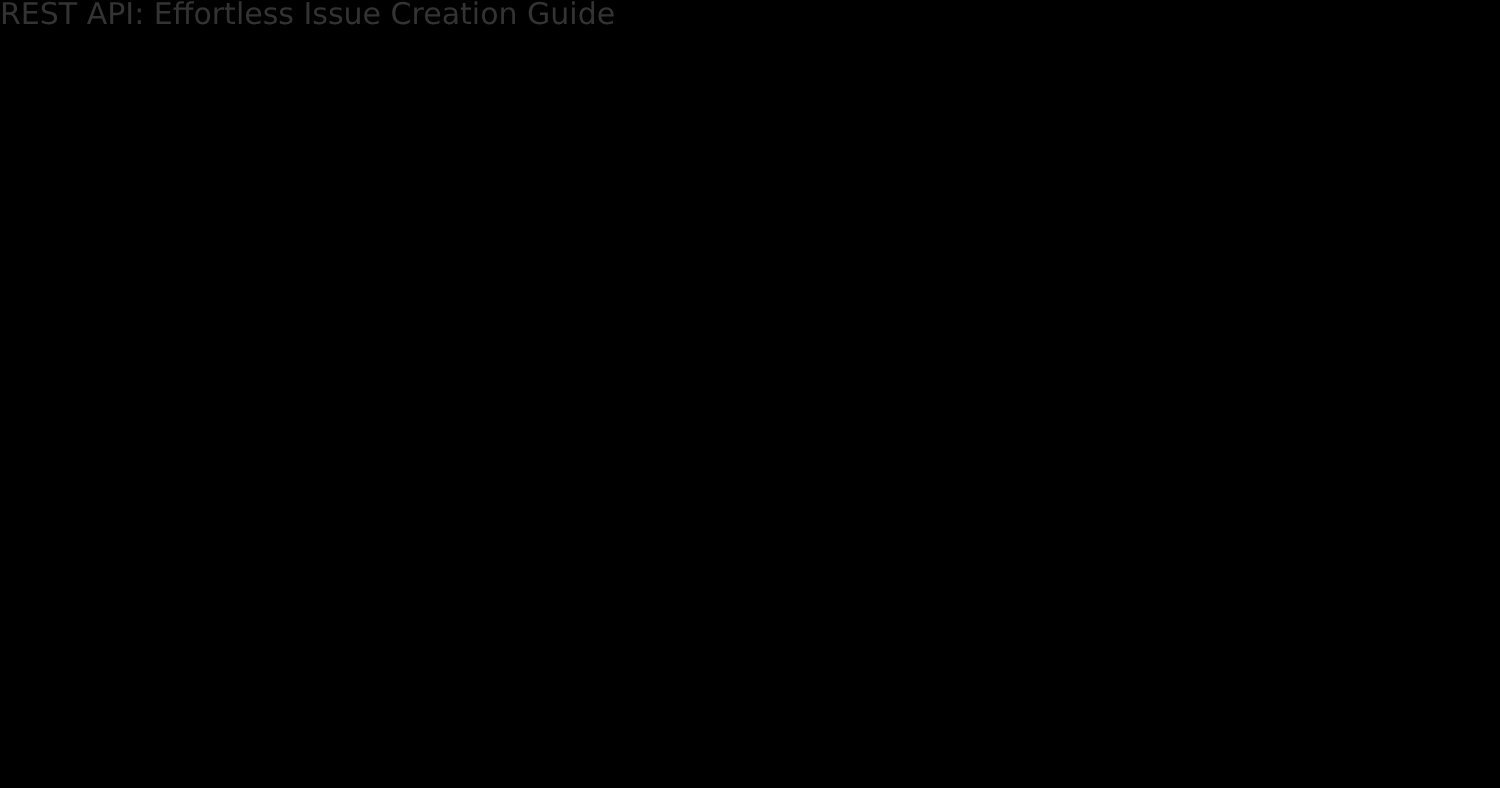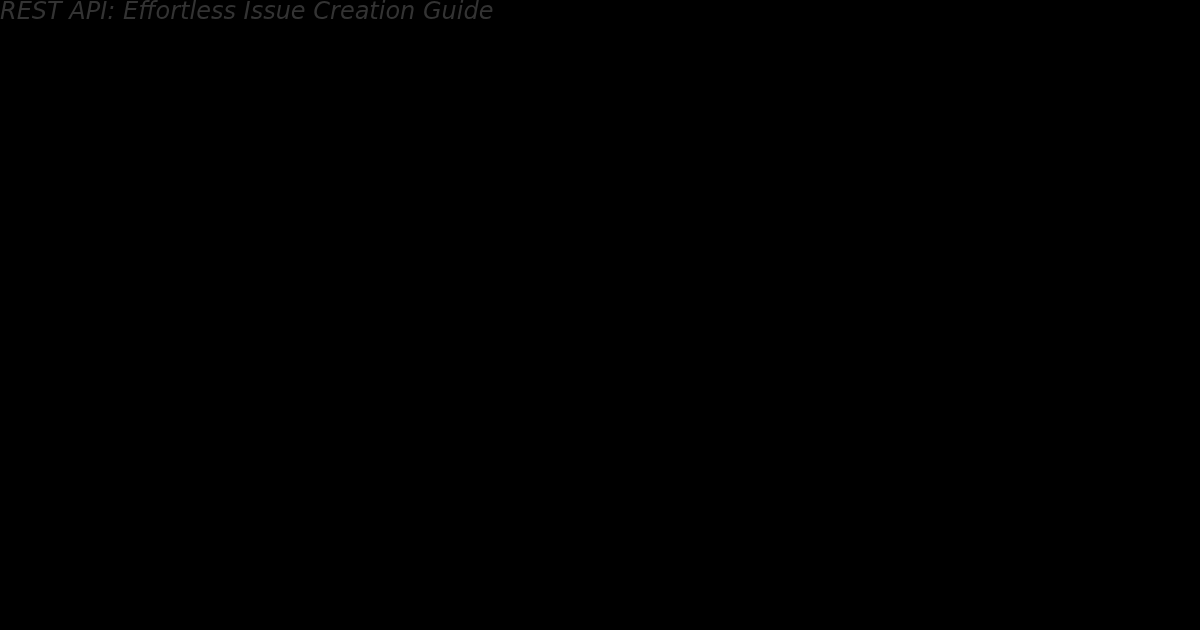--- a/index.html
+++ b/index.html
@@ -11,21 +11,20 @@
     width: 1200px;
     height: 630px;
     overflow: hidden;
     font-family: "DejaVu Sans", sans-serif;
   }
   .canvas {
     position: relative;
     width: 1200px;
     height: 630px;
     background: #000000;
-    font-style: italic;
   }
   .page-title {
     position: absolute;
     left: 0px;
     top: -4px;
     font-family: "DejaVu Sans", sans-serif;
     font-size: 24px;
     line-height: 30px;
     font-weight: 400;
     color: #333333;

